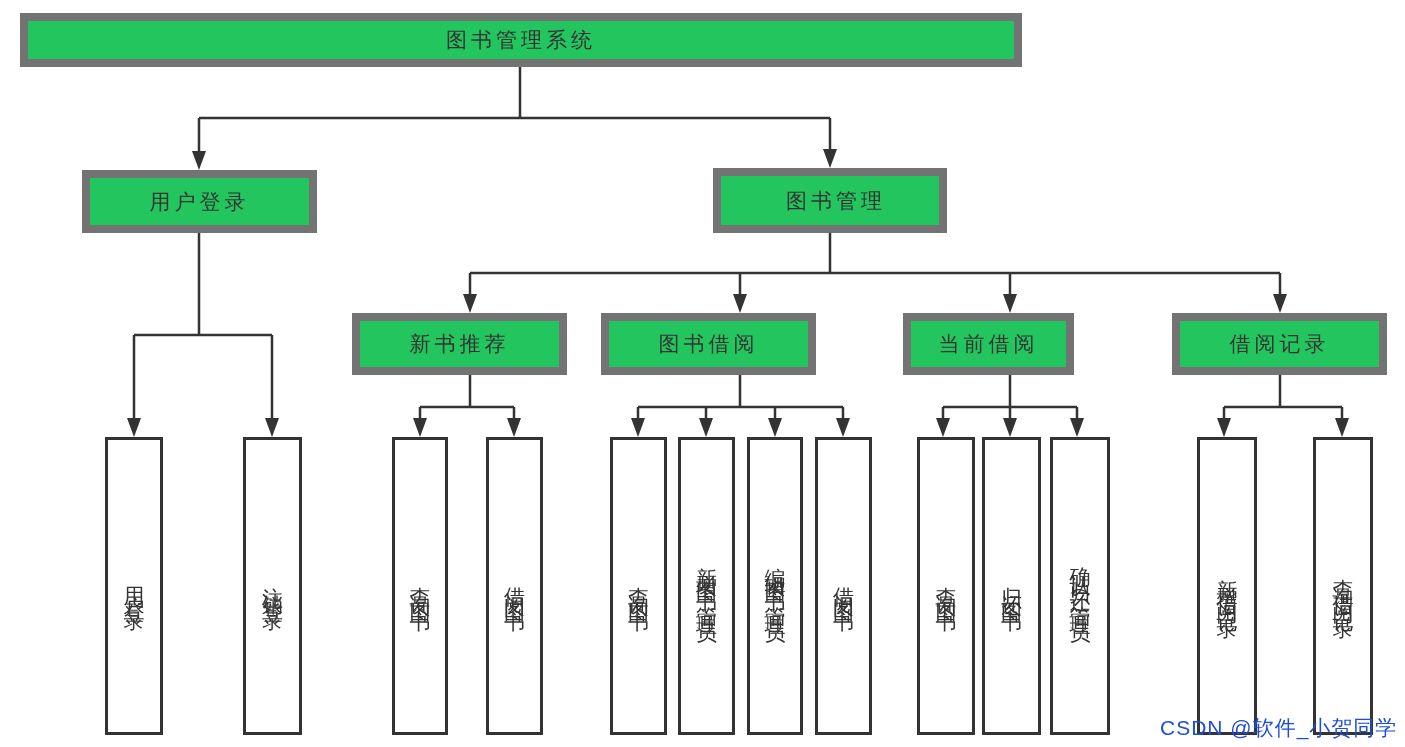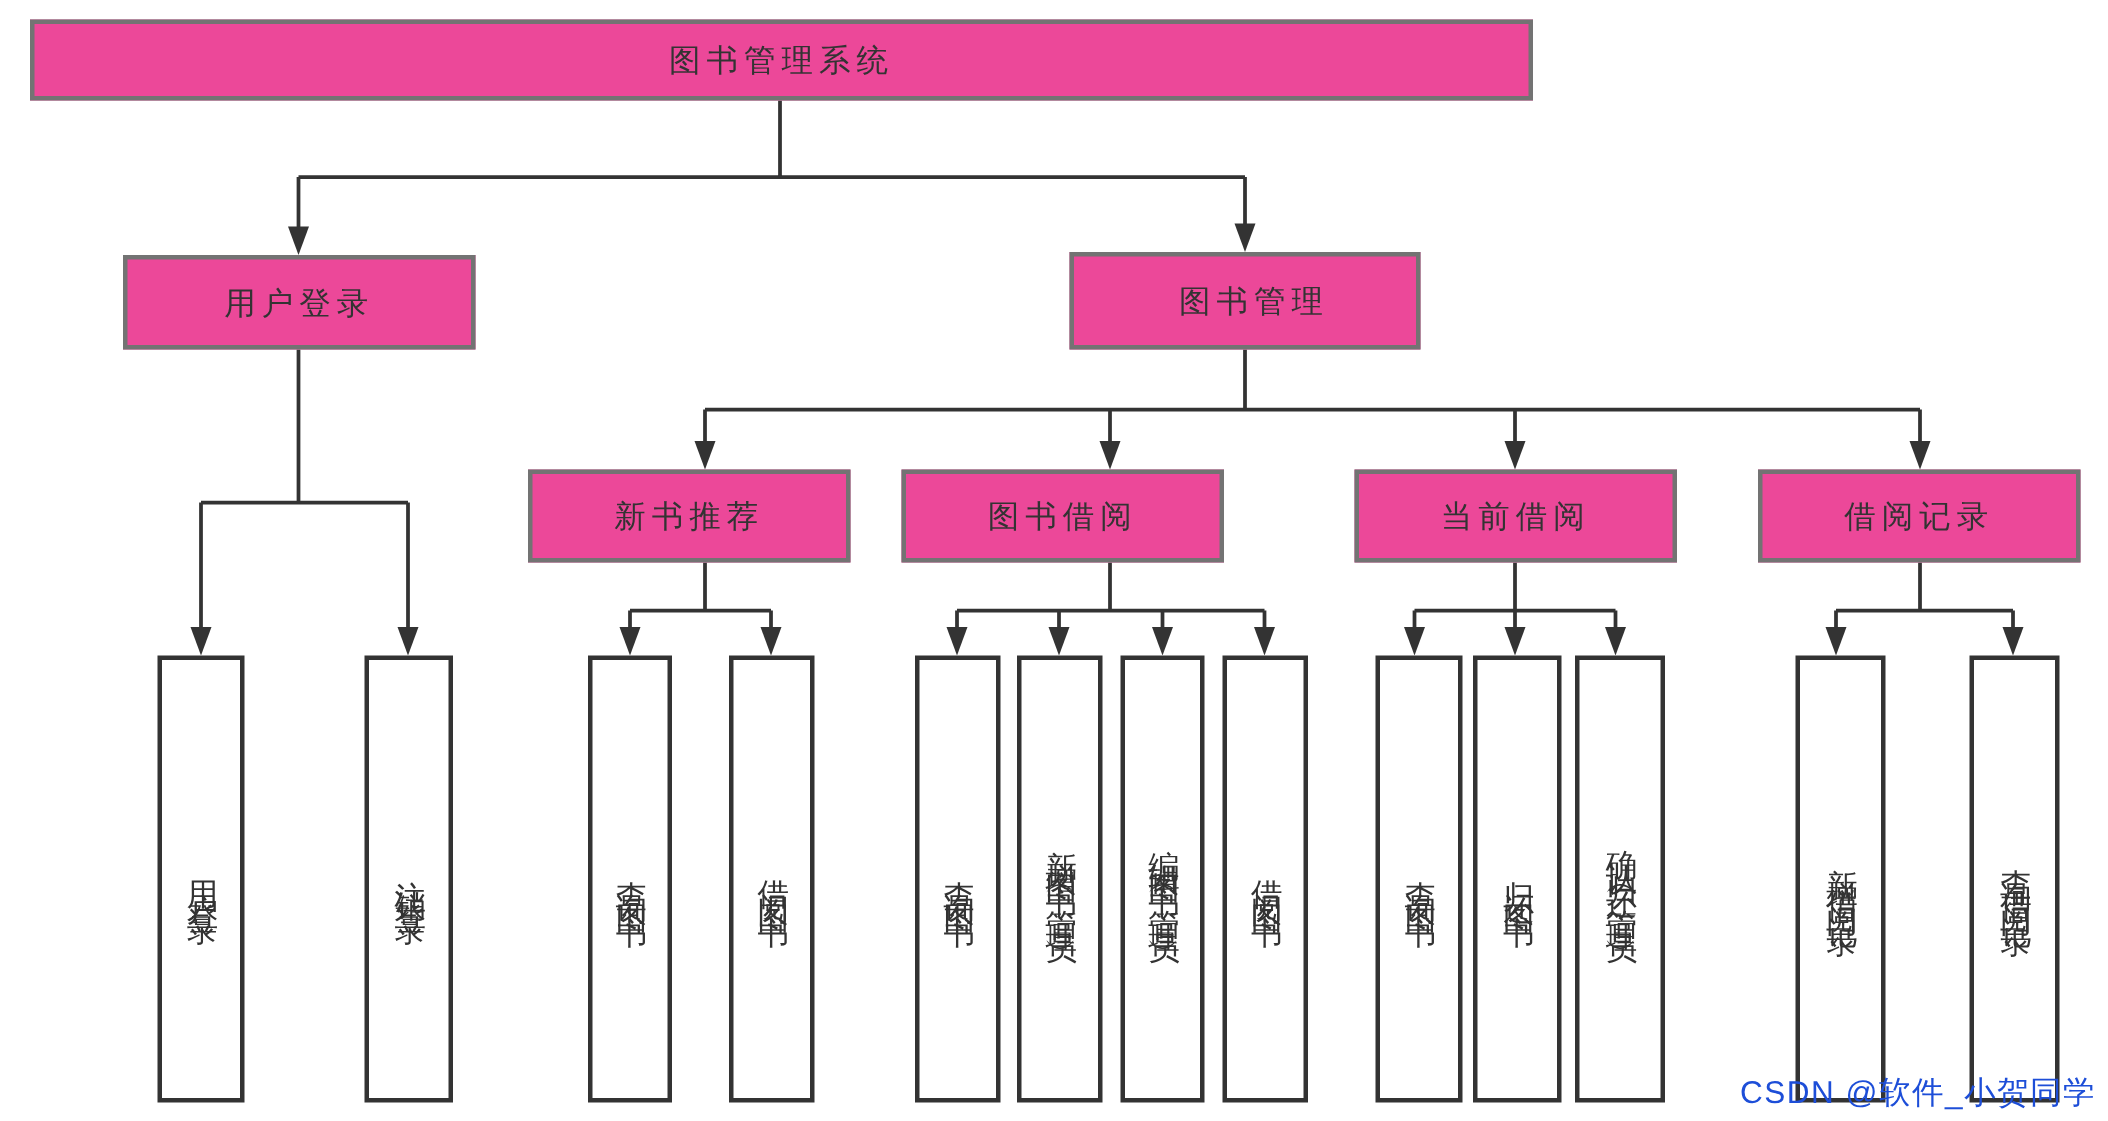--- a/index.html
+++ b/index.html
@@ -8,22 +8,22 @@
     width: 1405px;
     height: 747px;
     background: #ffffff;
     font-family: "Liberation Sans", sans-serif;
     overflow: hidden;
   }
   svg.connectors { position: absolute; left: 0; top: 0; }
   .hbox {
     position: absolute;
     box-sizing: border-box;
-    border: 3px solid #737373;
-    background: #ec4899;
+    border: 8px solid #737373;
+    background: #22c55e;
     display: flex;
     align-items: center;
     justify-content: center;
     font-size: 21px;
     letter-spacing: 4px;
     color: #333333;
     white-space: nowrap;
   }
   .vbox {
     position: absolute;
@@ -88,21 +88,21 @@
     </g>
   </svg>
 
   <div class="hbox" style="left:20px; top:13px; width:1002px; height:54px;">图书管理系统</div>
 
   <div class="hbox" style="left:82px; top:170px; width:235px; height:63px;">用户登录</div>
   <div class="hbox" style="left:713px; top:168px; width:234px; height:65px;padding-left:12px;">图书管理</div>
 
   <div class="hbox" style="left:352px; top:313px; width:215px; height:62px;">新书推荐</div>
   <div class="hbox" style="left:601px; top:313px; width:215px; height:62px;">图书借阅</div>
-  <div class="hbox" style="left:903px; top:313px; width:215px; height:62px;text-align:right;">当前借阅</div>
+  <div class="hbox" style="left:903px; top:313px; width:171px; height:62px;text-align:right;">当前借阅</div>
   <div class="hbox" style="left:1172px; top:313px; width:215px; height:62px;">借阅记录</div>
 
   <div class="vbox" style="left:105px; width:58px;">用户登录</div>
   <div class="vbox" style="left:243px; width:59px;">注销登录</div>
 
   <div class="vbox" style="left:392px; width:56px;">查询图书</div>
   <div class="vbox" style="left:486px; width:57px;">借阅图书</div>
 
   <div class="vbox" style="left:610px; width:57px;">查询图书</div>
   <div class="vbox" style="left:678px; width:57px;">新增图书（管理员）</div>

